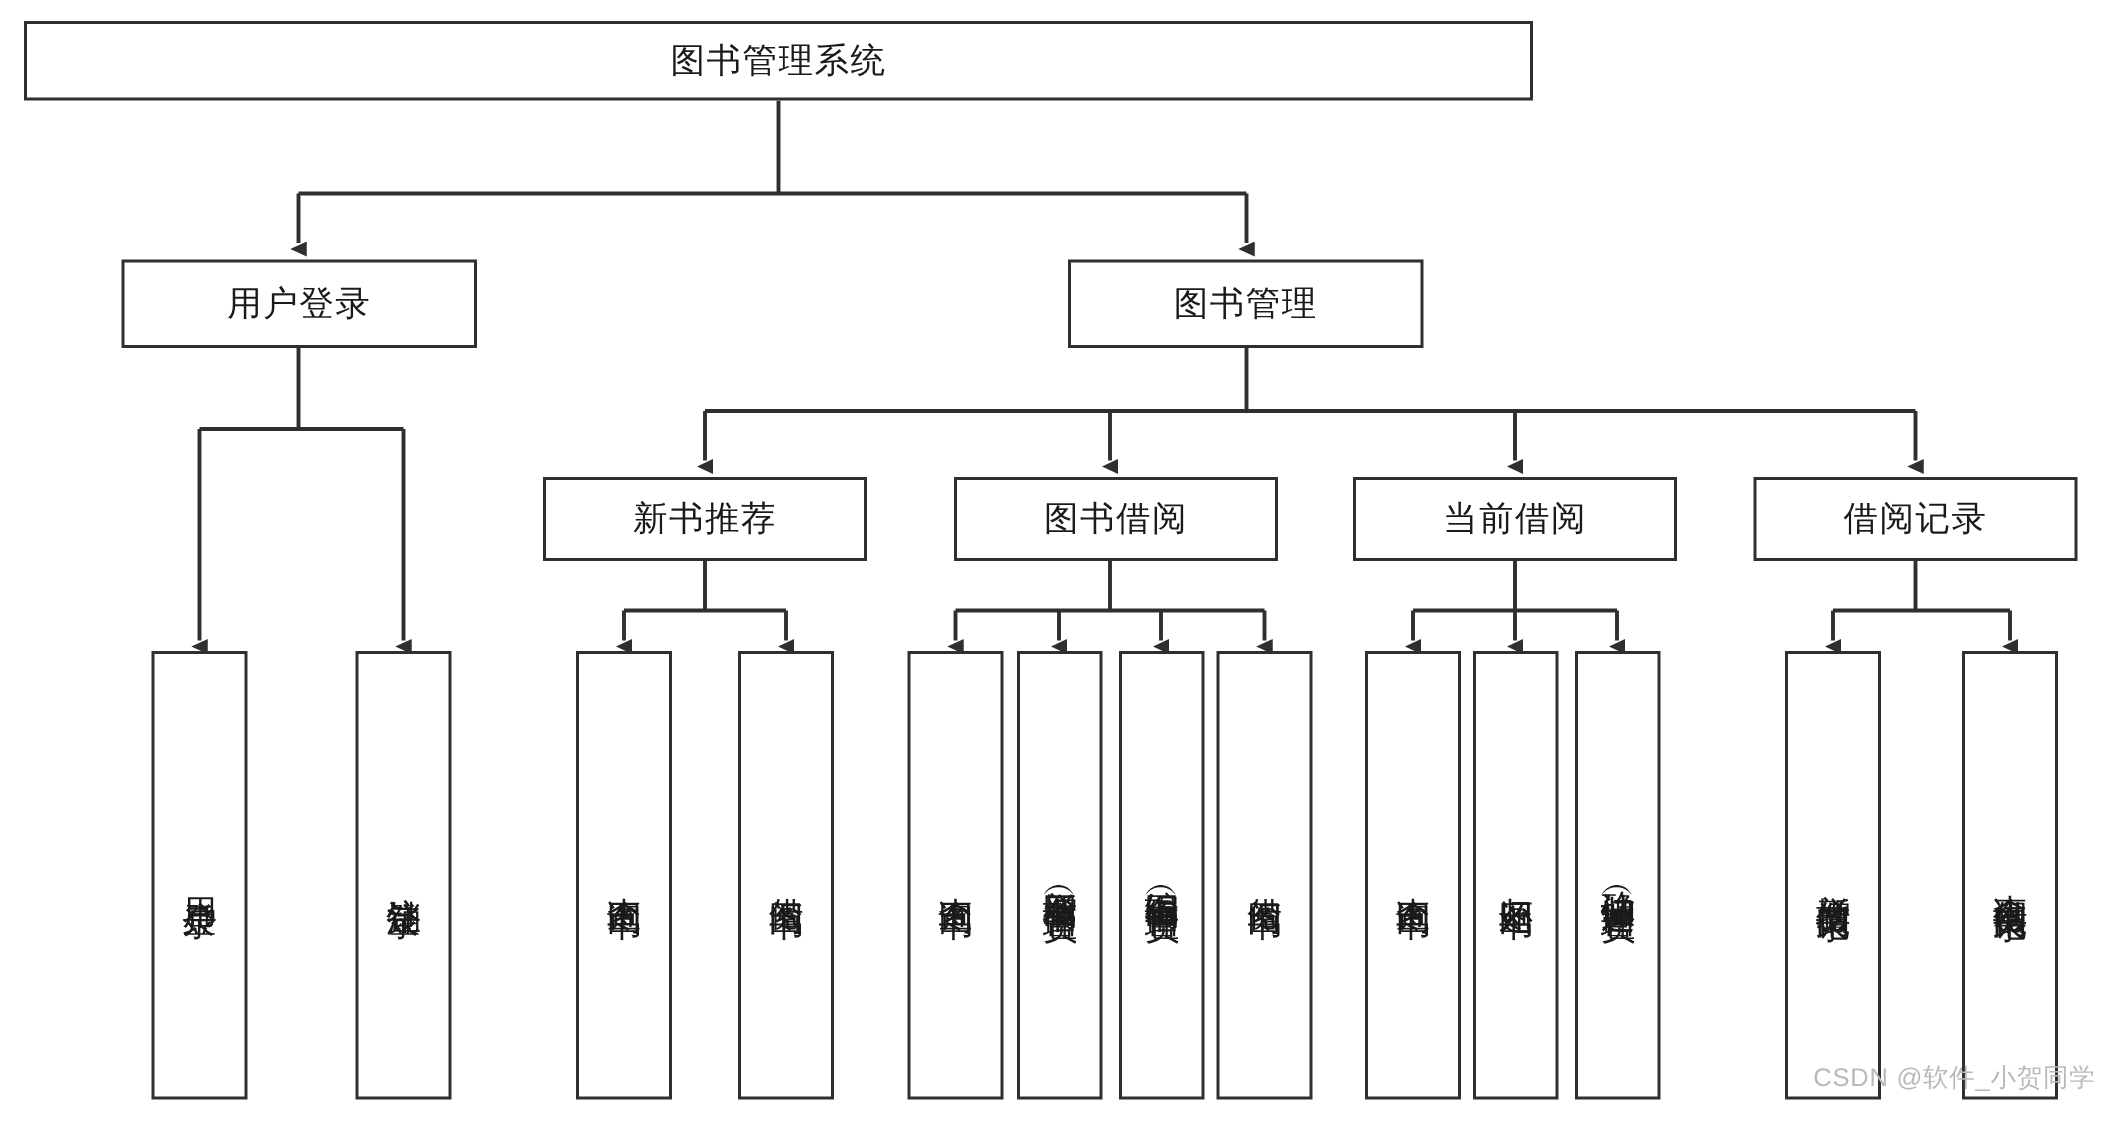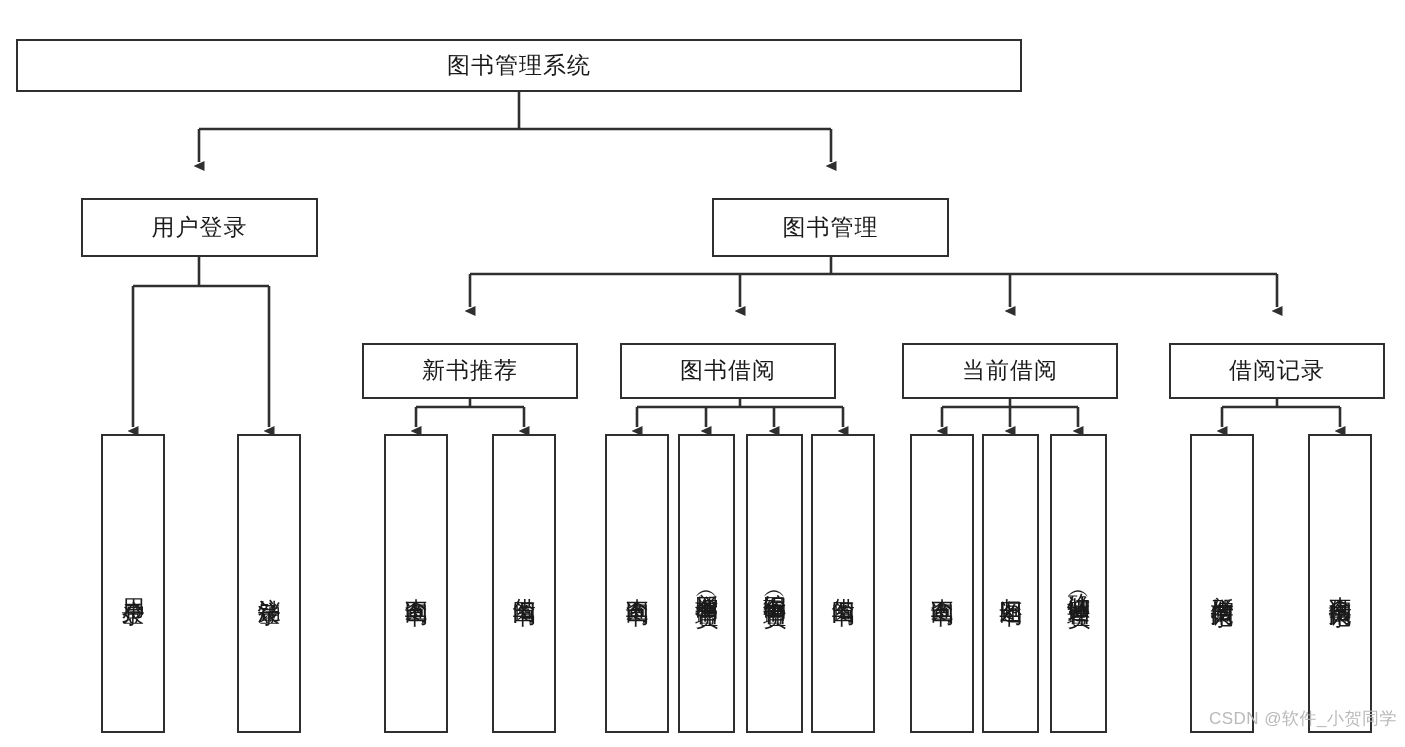--- a/index.html
+++ b/index.html
@@ -34,21 +34,20 @@
     display: flex;
     align-items: center;
     justify-content: center;
     color: #1a1a1a;
   }
   .node-h {
     font-size: 23px;
     line-height: 1.2;
     letter-spacing: 1px;
     white-space: nowrap;
-    margin-top: 25px;
   }
   .node-root {
     font-size: 23px;
     letter-spacing: 1px;
   }
   .node-v {
     writing-mode: vertical-rl;
     text-orientation: upright;
     font-size: 23px;
     line-height: 1.28;
@@ -127,21 +126,21 @@
   </svg>
 
   <div class="node node-h node-root" style="left:16px; top:14px; width:1006px; height:53px;">图书管理系统</div>
 
   <div class="node node-h" style="left:81px; top:173px; width:237px; height:59px;">用户登录</div>
 
   <div class="node node-h" style="left:362px; top:318px; width:216px; height:56px;">新书推荐</div>
 
   <div class="node node-h" style="left:712px; top:173px; width:237px; height:59px;">图书管理</div>
 
-  <div class="node node-h" style="left:620px; top:318px; width:216px; height:56px;">图书借阅</div>
+  <div class="node node-h" style="left:636px; top:318px; width:216px; height:56px;">图书借阅</div>
 
   <div class="node node-h" style="left:902px; top:318px; width:216px; height:56px;">当前借阅</div>
 
   <div class="node node-h" style="left:1169px; top:318px; width:216px; height:56px;">借阅记录</div>
 
   <div class="node node-v leaf" style="left:101px; top:434px; width:64px; height:299px;">用户登录</div>
 
   <div class="node node-v leaf" style="left:237px; top:434px; width:64px; height:299px;">注销登录</div>
 
   <div class="node node-v leaf" style="left:384px; top:434px; width:64px; height:299px;">查询图书</div>

